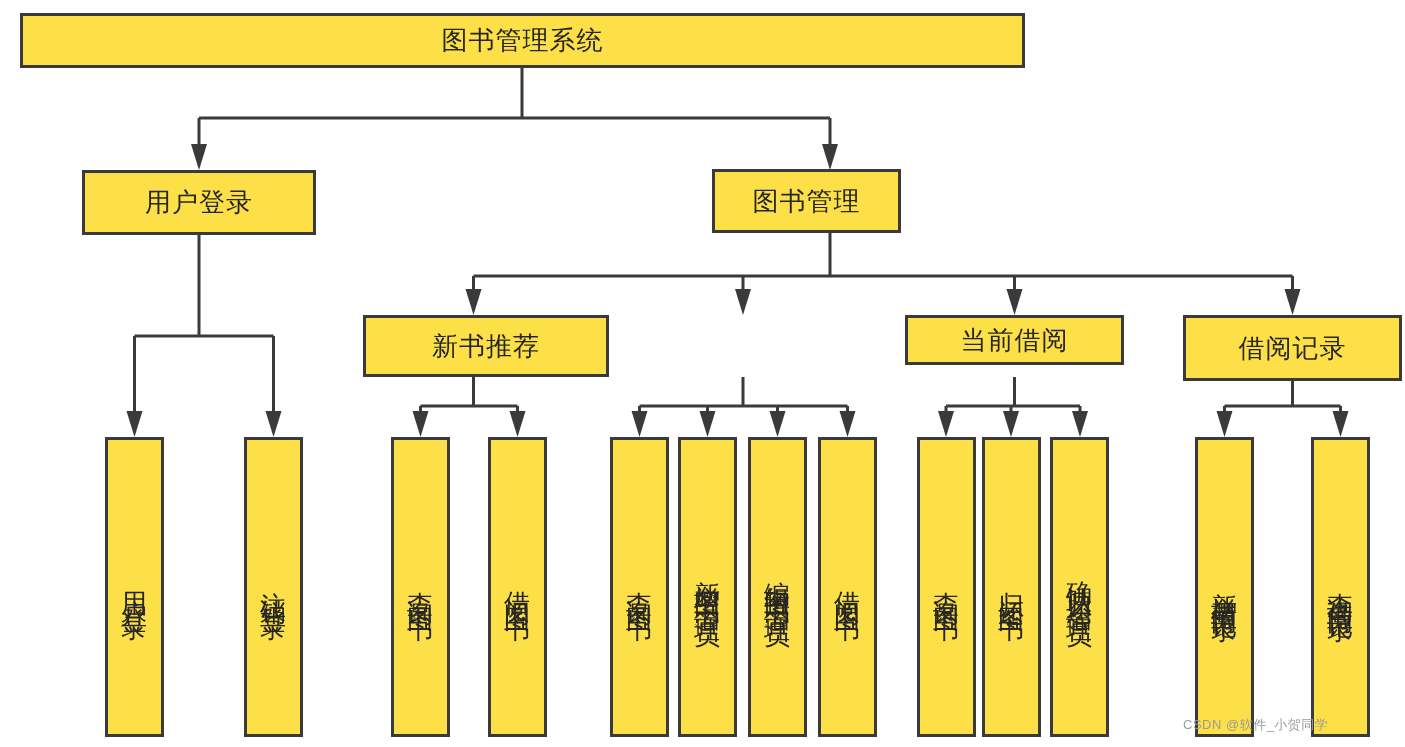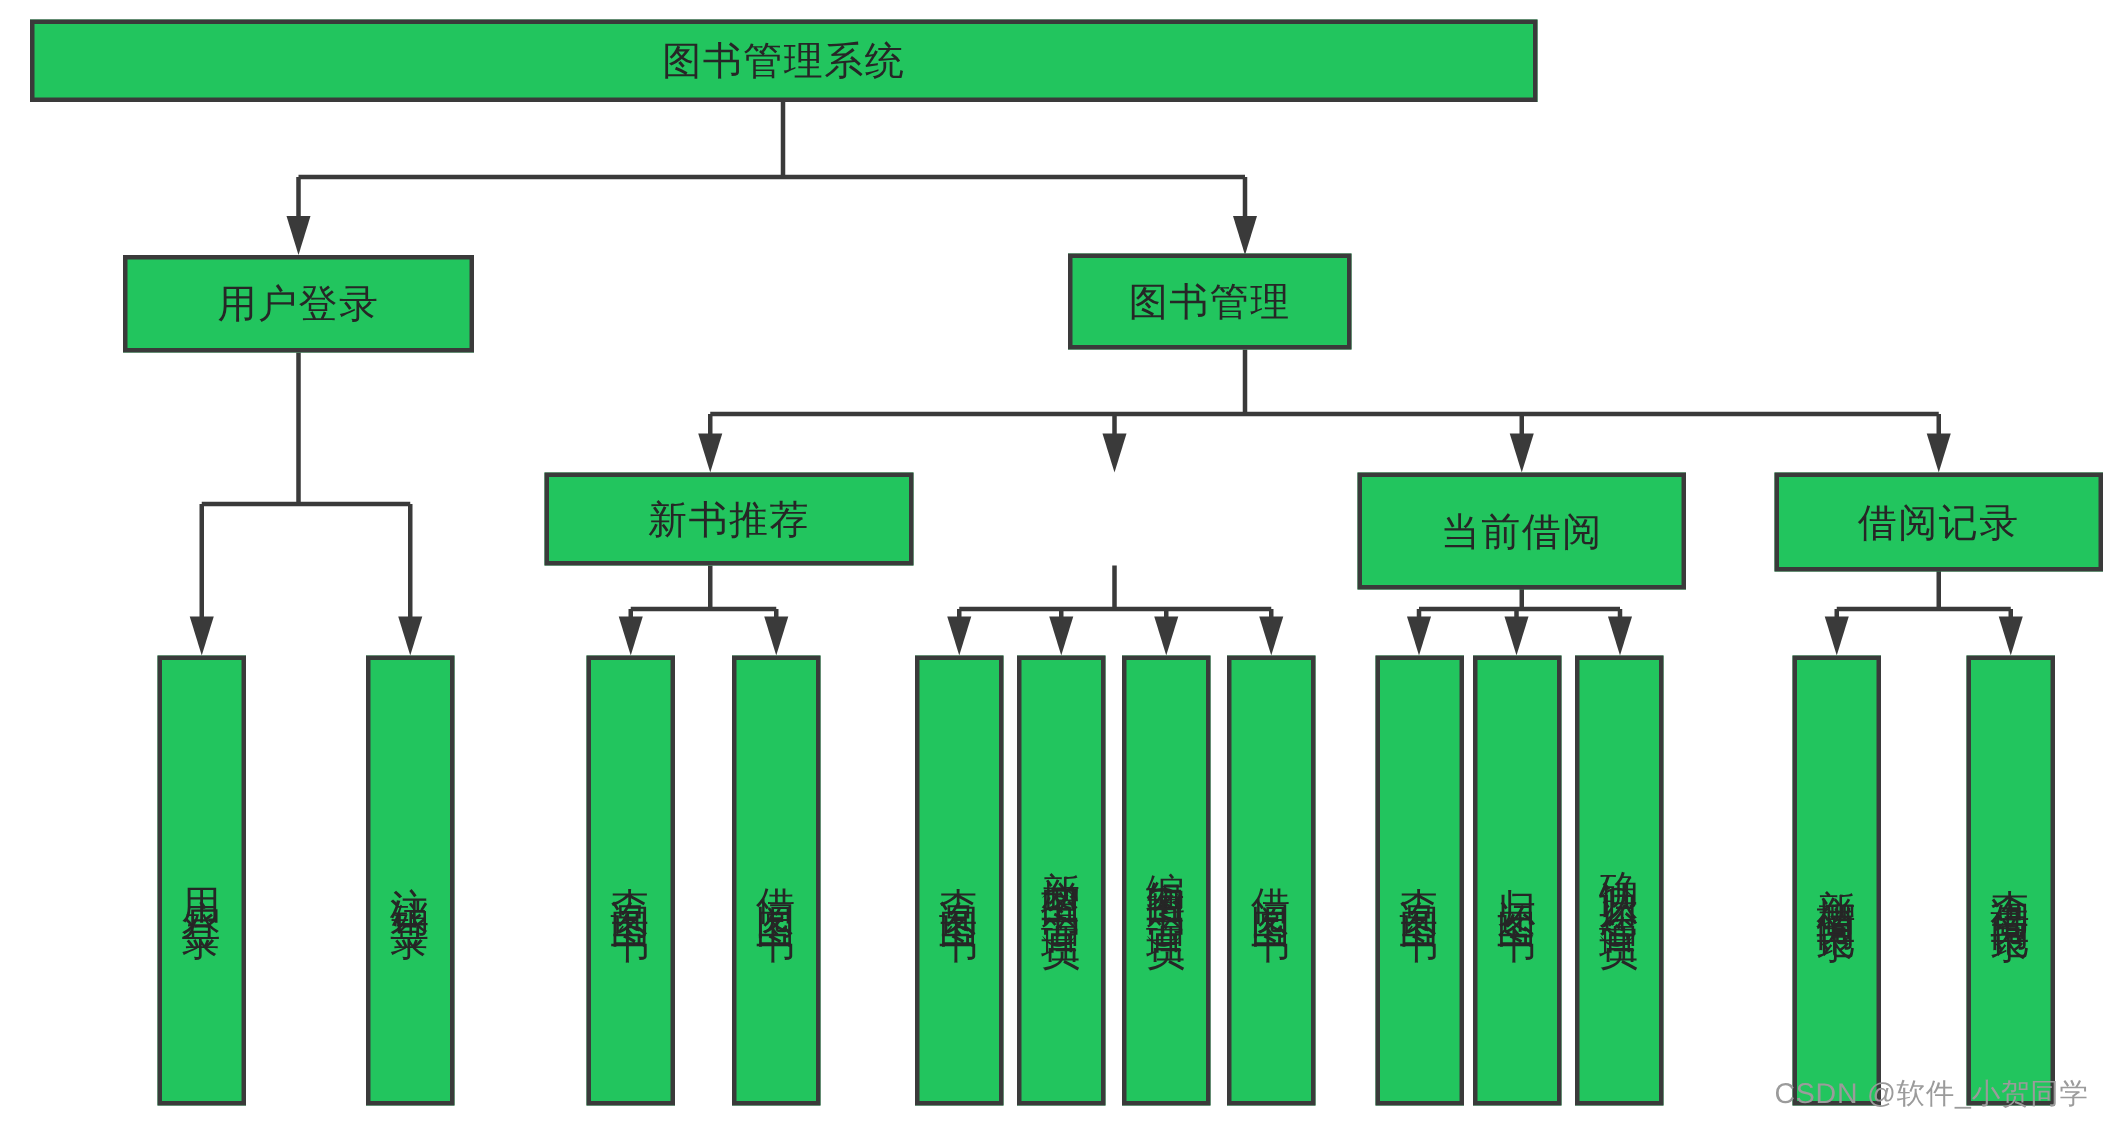--- a/index.html
+++ b/index.html
@@ -9,21 +9,21 @@
     background:#ffffff;
     font-family:"Liberation Sans", sans-serif;
     overflow:hidden;
   }
   svg.connectors{
     position:absolute;left:0;top:0;z-index:1;
   }
   .node{
     position:absolute;
     box-sizing:border-box;
-    background:#22c55e;
+    background:#fde047;
     border:3px solid #3a3a3a;
     display:flex;
     align-items:center;
     justify-content:center;
     color:#262626;
     z-index:2;
   }
   .node.h{ font-size:26px; letter-spacing:1px; }
   .node.leaf{
     width:59px; top:437px; height:300px;
@@ -34,21 +34,21 @@
     text-orientation:mixed;
     white-space:nowrap;
     line-height:1;
   }
   .sp4{ letter-spacing:8px; }
   .sp6{ letter-spacing:5px; }
   .sp9{ letter-spacing:6px; }
   .watermark{
     position:absolute;
     left:1183px; top:716px;
-    font-size:19px;
+    font-size:13px;
     color:#9b9b9b;
     letter-spacing:0.5px;
     z-index:5;
     white-space:nowrap;
   }
 </style>
 </head>
 <body>
 
 <div id="stage">
@@ -92,21 +92,21 @@
   <div class="node h" style="left:82px;top:170px;width:234px;height:65px">
     <span>用户登录</span>
   </div>
   <div class="node h" style="left:712px;top:169px;width:189px;height:64px">
     <span>图书管理</span>
   </div>
 
   <div class="node h" style="left:363px;top:315px;width:246px;height:62px">
     <span>新书推荐</span>
   </div>
-  <div class="node h" style="left:905px;top:315px;width:219px;height:78px">
+  <div class="node h" style="left:905px;top:315px;width:219px;height:50px">
     <span>当前借阅</span>
   </div>
   <div class="node h" style="left:1183px;top:315px;width:219px;height:66px">
     <span>借阅记录</span>
   </div>
 
   <div class="node leaf" style="left:105px">
     <span class="vtext sp4">用户登录</span>
   </div>
   <div class="node leaf" style="left:244px">

